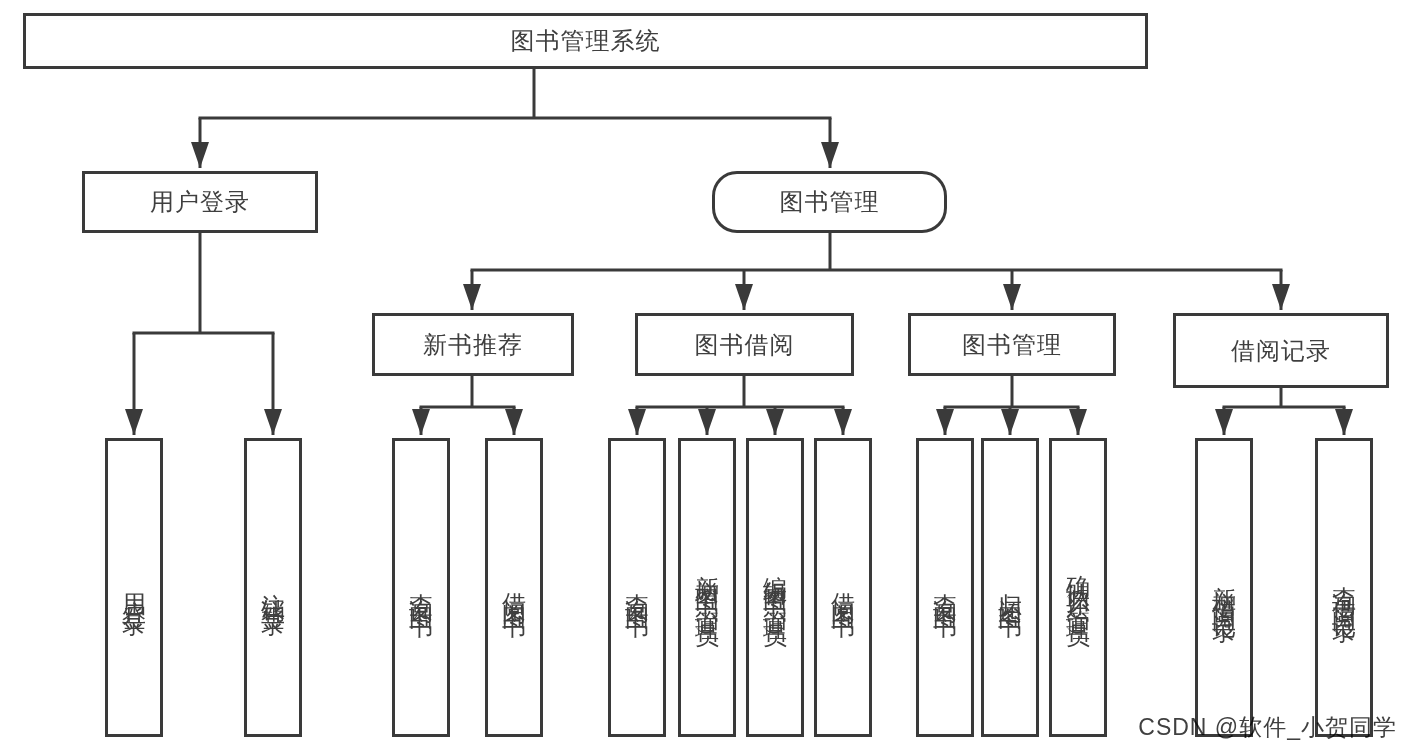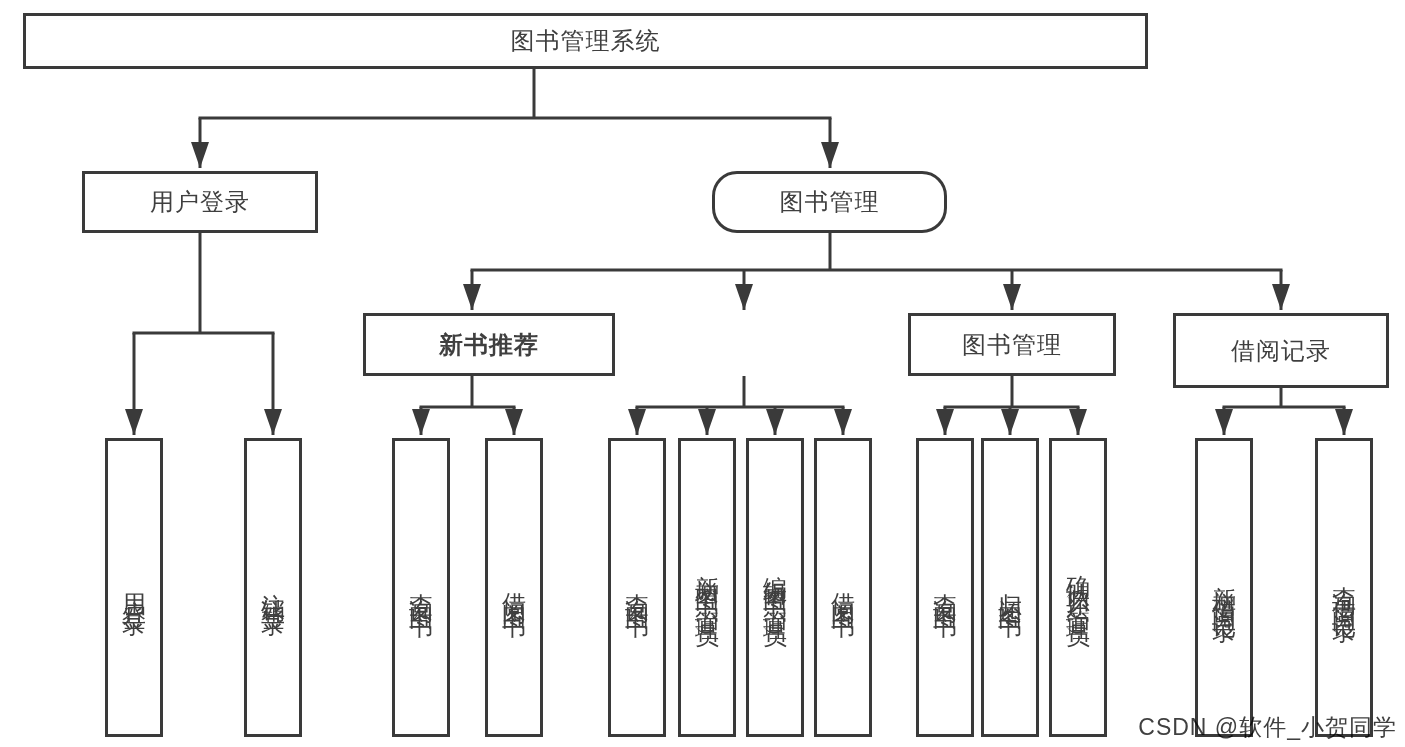--- a/index.html
+++ b/index.html
@@ -25,21 +25,21 @@
     writing-mode:vertical-rl;
     text-orientation:mixed;
     font-size:24px;
     letter-spacing:7px;
     line-height:1;
   }
   
   .n-root {left:23px;  top:13px;  width:1125px;height:56px;}
   .n-l2-0 {left:82px;  top:171px; width:236px; height:62px;}
   .n-l2-1 {left:712px; top:171px; width:235px; height:62px;border-radius:25px;}
-  .n-l3-0 {left:363px; top:313px; width:252px; height:63px;font-weight:bold;}
+  .n-l3-0 {left:372px; top:313px; width:202px; height:63px;}
   .n-l3-1 {left:635px; top:313px; width:219px; height:63px;}
   .n-l3-2 {left:908px; top:313px; width:208px; height:63px;}
   .n-l3-3 {left:1173px;top:313px; width:216px; height:75px;}
   .leaf   {top:438px;  width:58px; height:299px;}
   .n-lf-0 {left:105px;}
   .n-lf-1 {left:244px;}
   .n-lf-2 {left:392px;}
   .n-lf-3 {left:485px;}
   .n-lf-4 {left:608px;}
   .n-lf-5 {left:678px;}
@@ -112,20 +112,21 @@
       <line x1="1344" y1="407" x2="1344" y2="435" marker-end="url(#arrow)"></line>
     </g>
   </svg>
 
   <div class="box h n-root">图书管理系统</div>
 
   <div class="box h n-l2-0">用户登录</div>
   <div class="box h n-l2-1">图书管理</div>
 
   <div class="box h n-l3-0">新书推荐</div>
+  <div class="box h n-l3-1">图书借阅</div>
   <div class="box h n-l3-2">图书管理</div>
   <div class="box h n-l3-3">借阅记录</div>
 
   <div class="box v leaf n-lf-0">用户登录</div>
   <div class="box v leaf n-lf-1">注销登录</div>
   <div class="box v leaf n-lf-2">查询图书</div>
   <div class="box v leaf n-lf-3">借阅图书</div>
   <div class="box v leaf n-lf-4">查询图书</div>
   <div class="box v leaf n-lf-5">新增图书（管理员）</div>
   <div class="box v leaf n-lf-6">编辑图书（管理员）</div>

